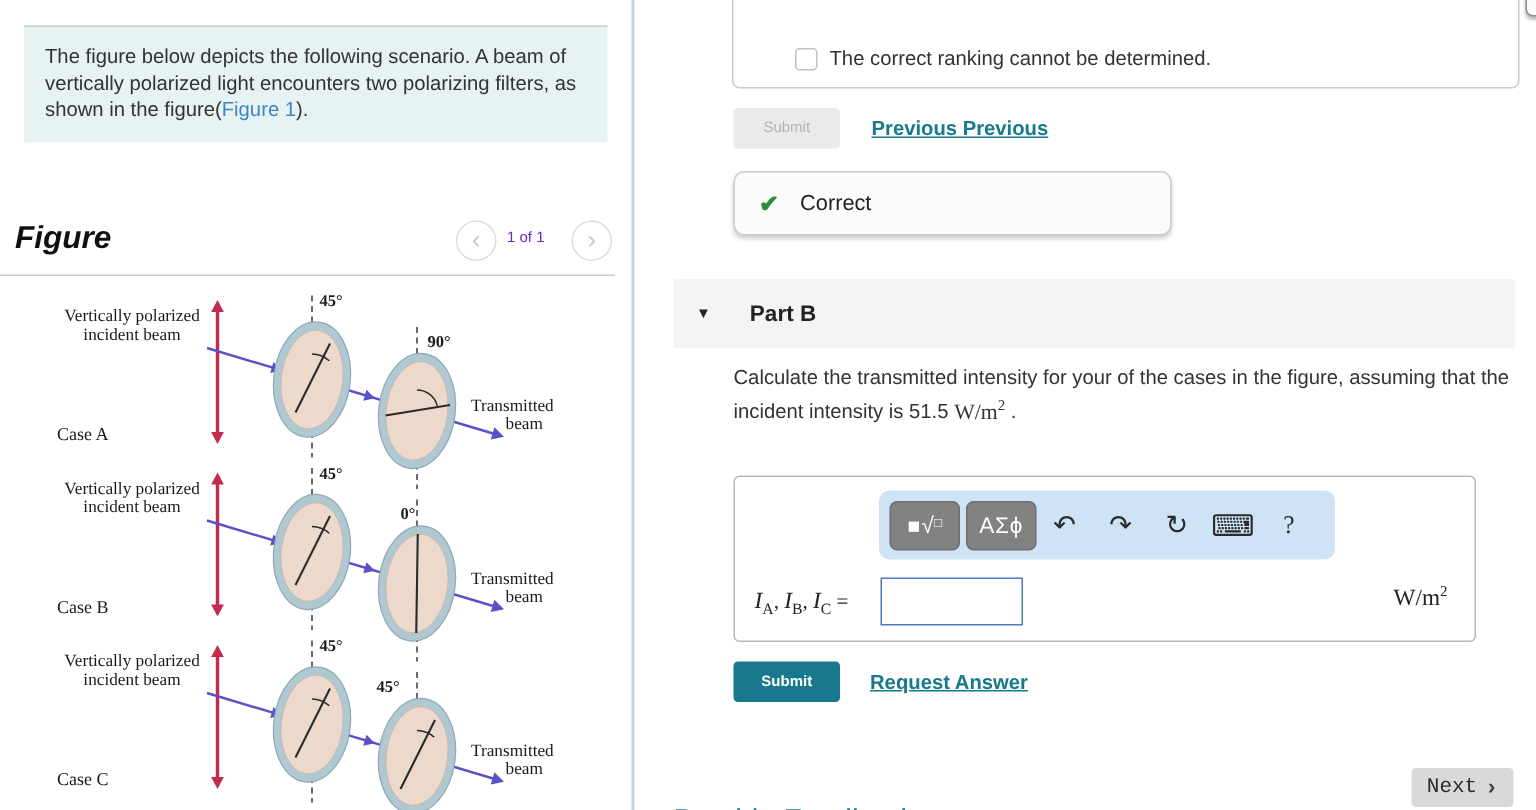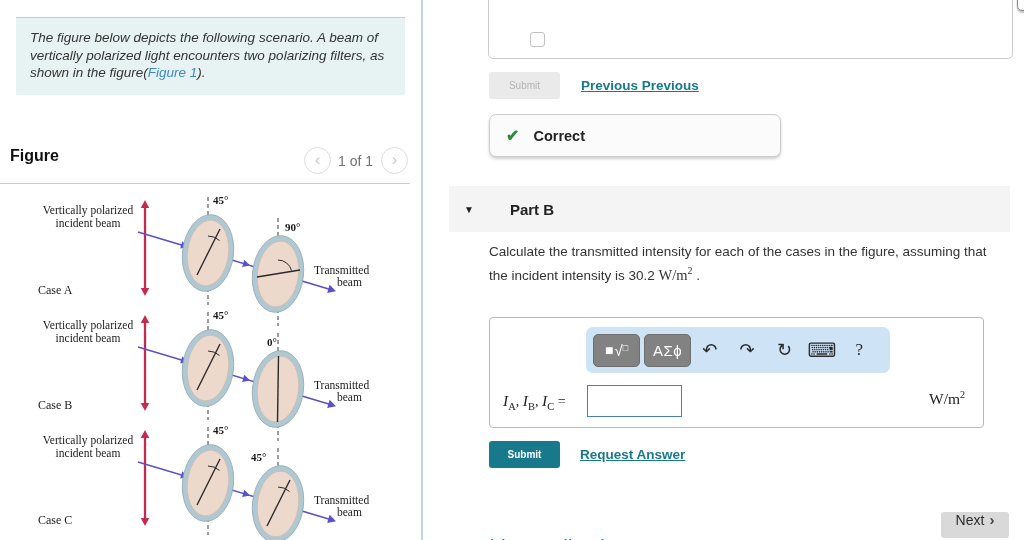--- a/index.html
+++ b/index.html
@@ -4,28 +4,28 @@
 <style>
   * { box-sizing: border-box; }
   html,body { margin:0; padding:0; background:#fff; }
   body { font-family:"Liberation Sans", sans-serif; }
   #app { position:relative; width:1024px; height:540px; overflow:hidden; background:#fff; }
 
   
   .left-panel { position:absolute; left:0; top:0; width:421px; height:540px; background:#fff; }
   .intro-box { position:absolute; left:16px; top:17px; width:389px; background:#e7f3f2;
                border-top:1px solid #c9cecd; padding:11px 14px 13px 14px;
-               font-size:13.5px; line-height:17.5px; color:#333;font-style:italic; }
+               font-size:13.5px; line-height:17.5px; color:#333; }
   .intro-box a { color:var(--link,#3d87c9); text-decoration:none; cursor:pointer; }
-  .figure-title { position:absolute; left:10px; top:147px; font-size:16px; font-weight:bold; color:#111; }
+  .figure-title { position:absolute; left:10px; top:147px; font-size:21px; font-weight:bold; color:#111;font-style:italic; }
   .pager-btn { position:absolute; top:147px; width:27px; height:27px; border:1px solid #ddd; border-radius:50%;
                color:#c9c9c9; font-size:17px; line-height:24px; text-align:center; background:#fff; }
   .pager-prev { left:304px; }
   .pager-next { left:381px; }
-  .pager-text { position:absolute; left:338px; top:153px; font-size:14px; color:#737373; }
+  .pager-text { position:absolute; left:338px; top:153px; font-size:10px; color:#6d28d9; }
   .figure-hr { position:absolute; left:0; top:183px; width:410px; border-top:1px solid #ccc; }
   .figure-rows { position:absolute; left:0; top:190px; width:410px; height:350px; }
   .case-svg { width:410px; height:115px; }
   .case-svg svg { overflow:visible; display:block; }
 
   .divider { position:absolute; left:421px; top:0; width:2px; height:540px; background:var(--divider,#bdd6e2); }
 
   
   .ranking-outer { position:absolute; left:488px; top:-12px; width:525px; height:71px;
                    border:1px solid #ccc; border-radius:5px; background:#fff; }
@@ -41,27 +41,27 @@
   .submit-disabled { position:absolute; left:489px; top:72px; width:71px; height:27px;
                      background:#eaeaea; color:#b5b5b5; }
   .teal-link { color:var(--accent,#17798b); font-weight:bold; font-size:13.5px;
                text-decoration:underline; cursor:pointer; }
   .prev-answers { position:absolute; left:581px; top:78px; }
 
   .correct-box { position:absolute; left:489px; top:114px; width:292px; height:43px;
                  background:#fbfbfb; border:1px solid #ccc; border-radius:7px;
                  box-shadow:0 2px 3px rgba(0,0,0,0.18); display:flex; align-items:center; }
   .correct-check { color:var(--green,#2e8b3d); font-size:16px; font-weight:bold; margin-left:16px; }
-  .correct-label { font-size:14.5px; font-weight:bold; color:#222; margin-left:14px; }
+  .correct-label { font-size:14.5px; font-weight:normal; color:#222; margin-left:14px; }
 
   
   .partb-bar { position:absolute; left:449px; top:186px; width:561px; height:46px;
                background:#f4f4f4; display:flex; align-items:center; cursor:pointer; }
   .partb-caret { font-size:10px; color:#222; margin-left:15px; }
-  .partb-title { font-size:15px; font-weight:bold; color:#222; margin-left:36px; }
+  .partb-title { font-size:15px; font-weight:bold; color:#222; margin-left:26px; }
 
   .question { position:absolute; left:489px; top:242px; width:518px;
               font-size:13.5px; line-height:19px; color:#333; }
   .serif-unit { font-family:"Liberation Serif", serif; font-size:14.5px; }
   .serif-unit sup { font-size:10px; }
   .instruction { position:absolute; left:489px; top:288px; font-size:13.5px; font-weight:bold; color:#222; }
 
   .eq-box { position:absolute; left:489px; top:317px; width:495px; height:111px;
             border:1px solid #b8b8b8; border-radius:4px; background:#fff; }
   .eq-toolbar { position:absolute; left:96px; top:9px; width:304px; height:46px;
@@ -89,21 +89,21 @@
   .answer-unit sup { font-size:10px; }
 
   .submit-active { position:absolute; left:489px; top:441px; width:71px; height:27px;
                    background:var(--accent,#17798b); color:#fff; font-weight:bold; }
   .request-answer { position:absolute; left:580px; top:447px;text-decoration:underline; }
 
   .provide-feedback { position:absolute; left:449px; top:536px; font-size:20px;
                       color:var(--accent,#17798b); cursor:pointer; }
   .next-btn { position:absolute; left:941px; top:512px; width:68px; height:26px;
               background:#d9d9d9; border-radius:3px; color:#2b2b2b; font-size:14px;
-              display:flex; justify-content:center; cursor:pointer; }
+              display:flex; align-items:center; justify-content:center; cursor:pointer;font-family:Liberation Mono, monospace; }
   .next-btn .chev { font-weight:bold; font-size:15px; margin-left:5px; color:#444; line-height:1; }
 </style>
 </head>
 <body>
 
 <div id="app" style="--accent: #17798b; --link: #3d87c9; --green: #2e8b3d; --toolbar: #cfe3f7; --divider: #bdd6e2;">
 
   <div class="left-panel">
     <div class="intro-box">
       <span>The figure below depicts the following scenario. A beam of vertically polarized light encounters two polarizing filters, as shown in the figure(</span><a>Figure 1</a><span>).</span>
@@ -215,36 +215,37 @@
   </div>
 
   <div class="divider"></div>
 
   <div class="ranking-outer">
     <div class="ranking-canvas">
       
     </div>
   </div>
   <div class="cannot-checkbox"></div>
+  <div class="cannot-label">The correct ranking cannot be determined.</div>
 
   <button class="btn submit-disabled" disabled="">Submit</button>
   <a class="teal-link prev-answers">Previous Previous</a>
 
   <div class="correct-box">
     <span class="correct-check">✔</span>
     <span class="correct-label">Correct</span>
   </div>
 
   <div class="partb-bar">
     <span class="partb-caret">▼</span>
     <span class="partb-title">Part B</span>
   </div>
 
   <div class="question">
-    <span>Calculate the transmitted intensity for each of the cases in the figure, assuming that the incident intensity is </span><span>30.2 </span><span class="serif-unit"><span>W/m</span><sup>2</sup></span><span> .</span>
+    <span>Calculate the transmitted intensity for your of the cases in the figure, assuming that the incident intensity is </span><span>51.5 </span><span class="serif-unit"><span>W/m</span><sup>2</sup></span><span> .</span>
   </div>
 
   <div class="eq-box">
     <div class="eq-toolbar">
       <div class="eq-btn">
         <span class="sq">■</span>
         <span class="rt">√</span>
         <span class="bx">□</span>
       </div>
       <div class="eq-btn greek">ΑΣϕ</div>

